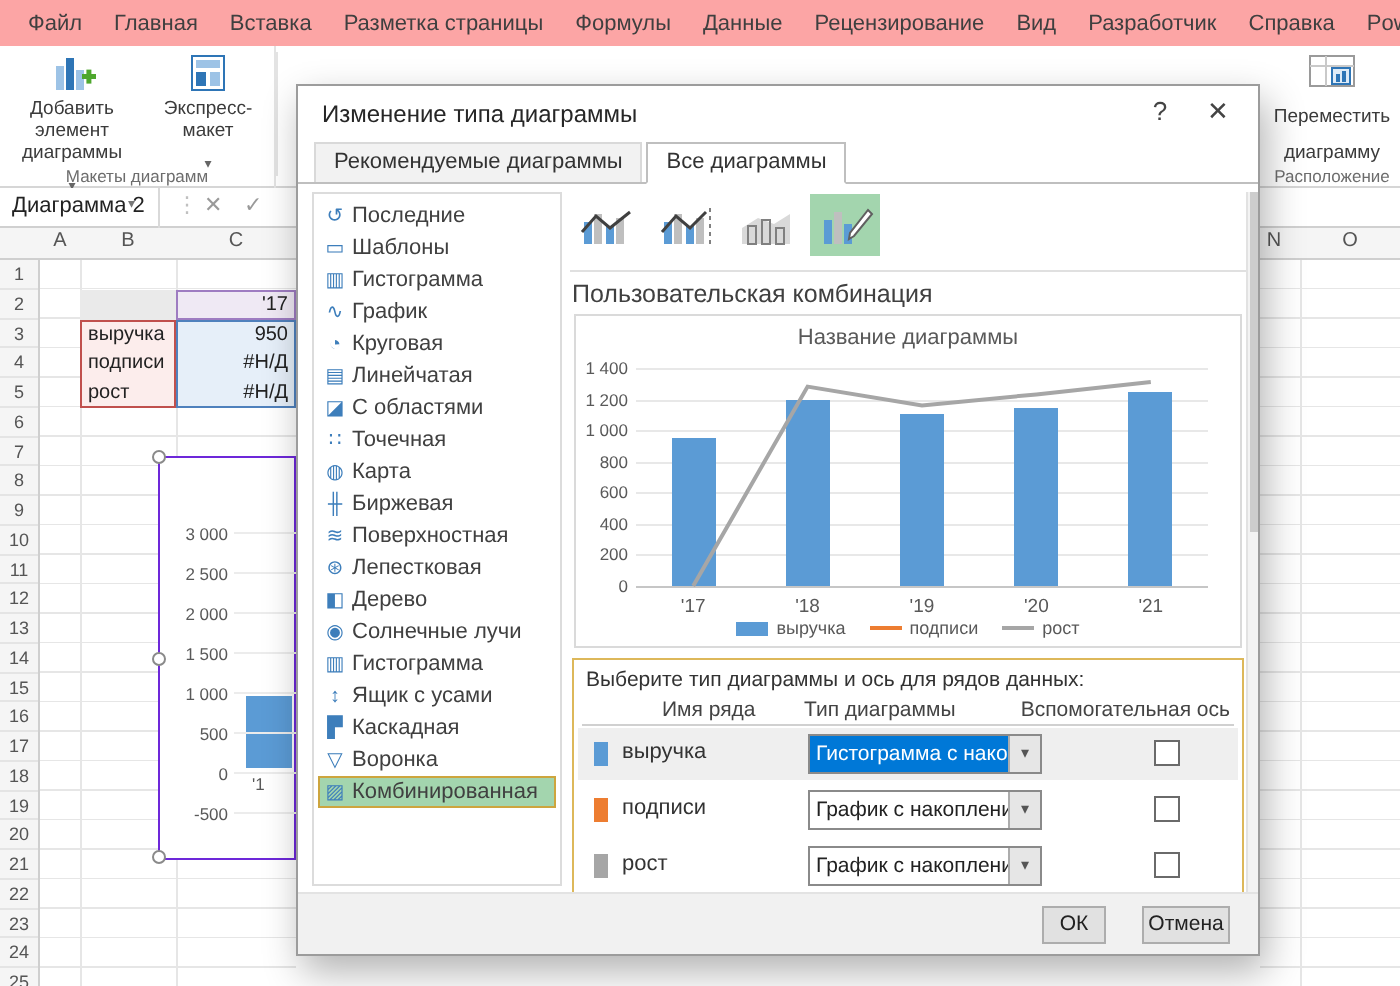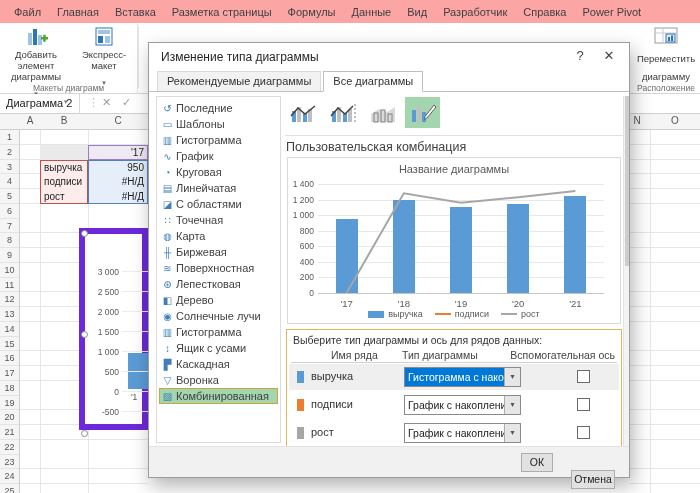--- a/index.html
+++ b/index.html
@@ -46,21 +46,21 @@
   #rowGutter { position:absolute; left:0; top:16px; width:20px; height:363px; background:#F5F5F5; border-right:1px solid #cfcfcf; }
   .rownum { height:14.75px; font-size:9px; color:#555; text-align:center; line-height:14.75px; border-bottom:1px solid #e4e4e4; }
   .gridarea { position:absolute; top:16px; height:363px;
     background-image:repeating-linear-gradient(180deg, transparent 0px, transparent 13.75px, #e6e6e6 13.75px, #e6e6e6 14.75px); }
   .vline { position:absolute; top:16px; height:363px; width:1px; background:#e6e6e6; }
   .cellbox { position:absolute; font-size:10px; color:#222; }
   .cellrow { height:14.75px; line-height:14.75px; padding:0 3px; overflow:hidden; }
   .tr { text-align:right; }
 
   
-  #bgChart { position:absolute; left:79px; top:114px; width:69px; height:202px; background:#fff; border:6px solid #6d28d9; }
+  #bgChart { position:absolute; left:79px; top:114px; width:69px; height:202px; background:#fff; border:1px solid #6d28d9; }
   .handle { position:absolute; width:7px; height:7px; background:#fff; border:1px solid #8a8a8a; border-radius:50%; left:-4px; }
   #bgTicks { position:absolute; left:2px; top:28px; width:32px; }
   #bgTicks span { display:block; height:20px; line-height:20px; font-size:8.5px; color:#595959; text-align:right; }
   .bggl { position:absolute; left:37px; width:31px; height:1px; background:#ececec; }
   #bgBar { position:absolute; left:43px; top:119px; width:23px; height:36px; background:#5B9BD5; }
   #bgXLabel { position:absolute; left:46px; top:158px; font-size:8.5px; color:#595959; }
 
   
   #dialog { position:absolute; left:148px; top:42px; width:482px; height:436px; background:#fff; border:1px solid #9c9c9c; box-shadow:3px 8px 18px rgba(0,0,0,.3); z-index:10; font-size:11px; color:#333; }
   #dlgTitle { position:absolute; left:12px; top:7px; font-size:12px; color:#262626; }
@@ -111,36 +111,37 @@
   .srow.sel .ddtext { background:#0078D7; color:#fff; }
   .ddbtn { width:16px; background:#E6E6E6; border-left:1px solid #ACACAC; text-align:center; font-size:8px; line-height:18px; color:#555; }
   .cb { position:absolute; left:288px; top:6px; width:13px; height:13px; border:1px solid #6a6a6a; background:#fff; }
 
   #dlgScroll { position:absolute; left:474px; top:53px; width:6px; height:352px; background:#f3f3f3; border-left:1px solid #e2e2e2; }
   #dlgScrollThumb { position:absolute; left:1px; top:0; width:4px; height:170px; background:#cdcdcd; }
 
   #dlgFooter { position:absolute; left:0; bottom:0; width:480px; height:31px; background:#F1F1F1; border-top:1px solid #e3e3e3; }
   .dlgbtn { position:absolute; top:6px; height:19px; background:#E1E1E1; border:1px solid #ADADAD; font-size:10.5px; color:#222; text-align:center; line-height:17px; font-family:inherit; }
   #okBtn { left:372px; width:32px; }
-  #cancelBtn { left:422px; width:44px;margin-top:17px; }
+  #cancelBtn { left:422px; width:44px; }
 
   .vsep { position:absolute; width:1px; background:#e3e3e3; }
 </style>
 </head>
 <body>
 
 <div id="screen">
 
   <div id="ribbonTabs">
       <div class="rtab">Файл</div>
       <div class="rtab">Главная</div>
       <div class="rtab">Вставка</div>
       <div class="rtab">Разметка страницы</div>
       <div class="rtab">Формулы</div>
       <div class="rtab">Данные</div>
+      <div class="rtab">Рецензирование</div>
       <div class="rtab">Вид</div>
       <div class="rtab">Разработчик</div>
       <div class="rtab">Справка</div>
       <div class="rtab">Power Pivot</div>
     </div>
 
   <div id="ribbon">
     <div class="rgroup-left">
       <div class="rbtn" style="left:3px;">
         <span class="rbicon">

